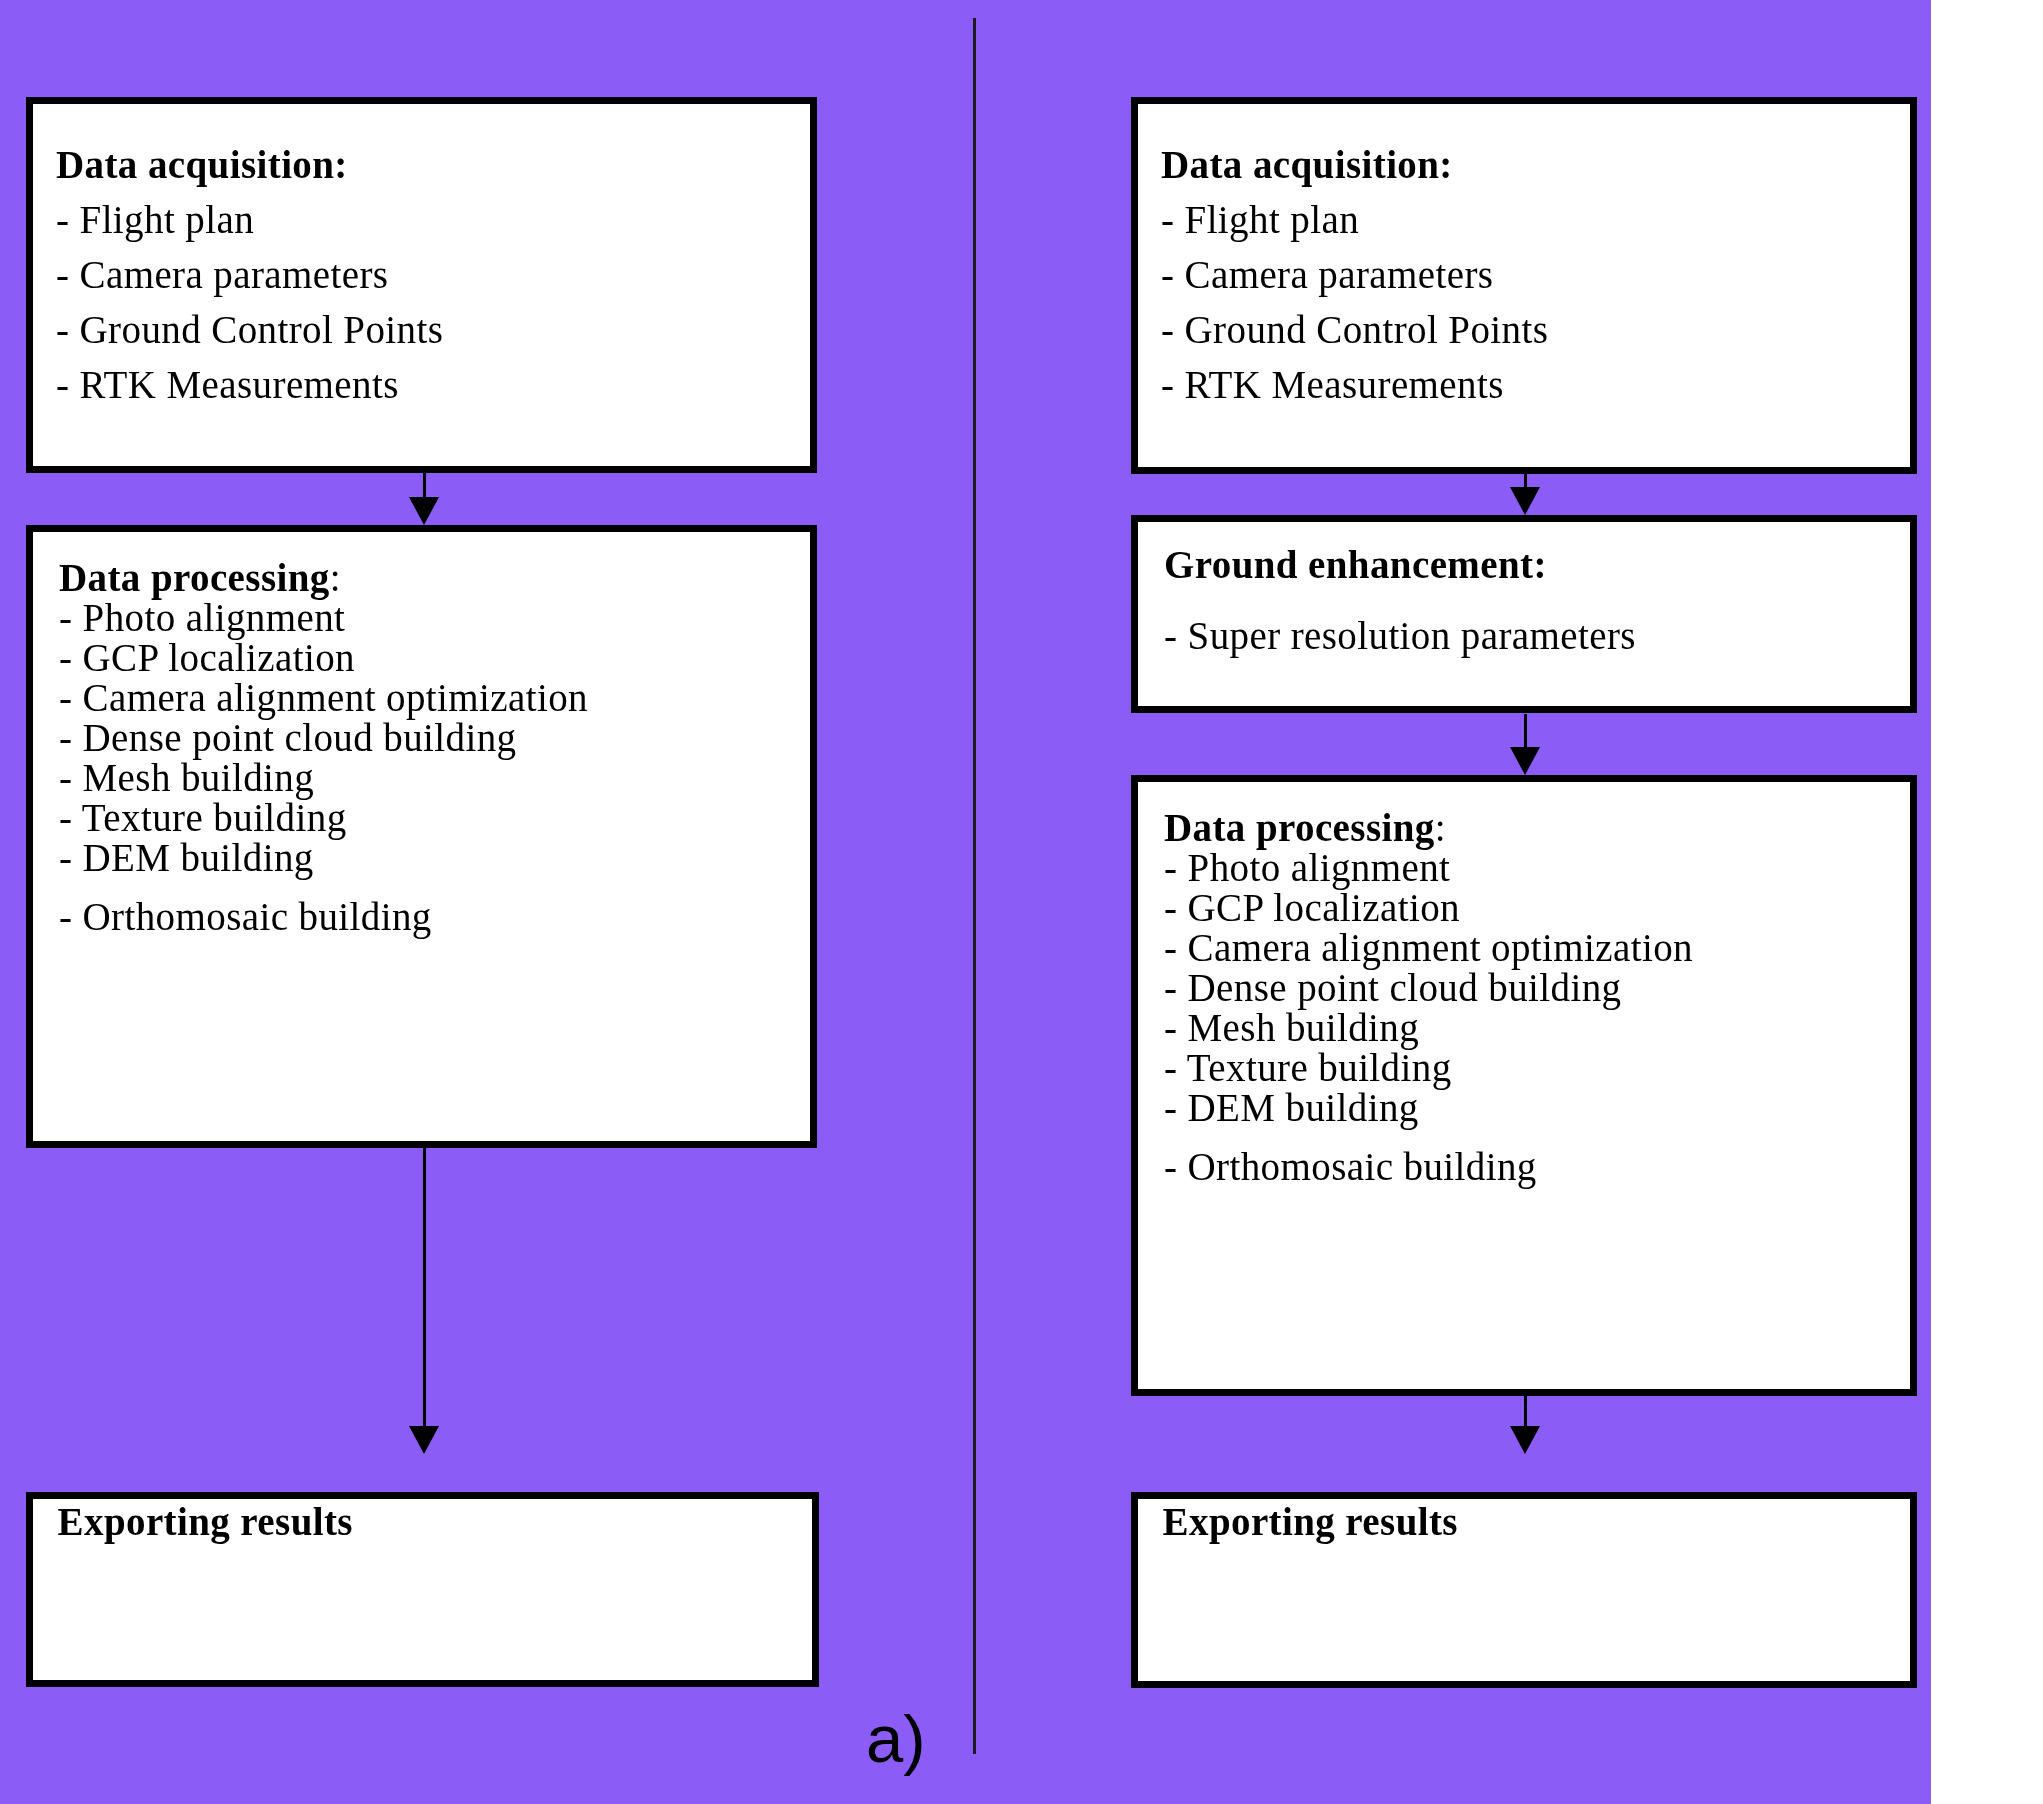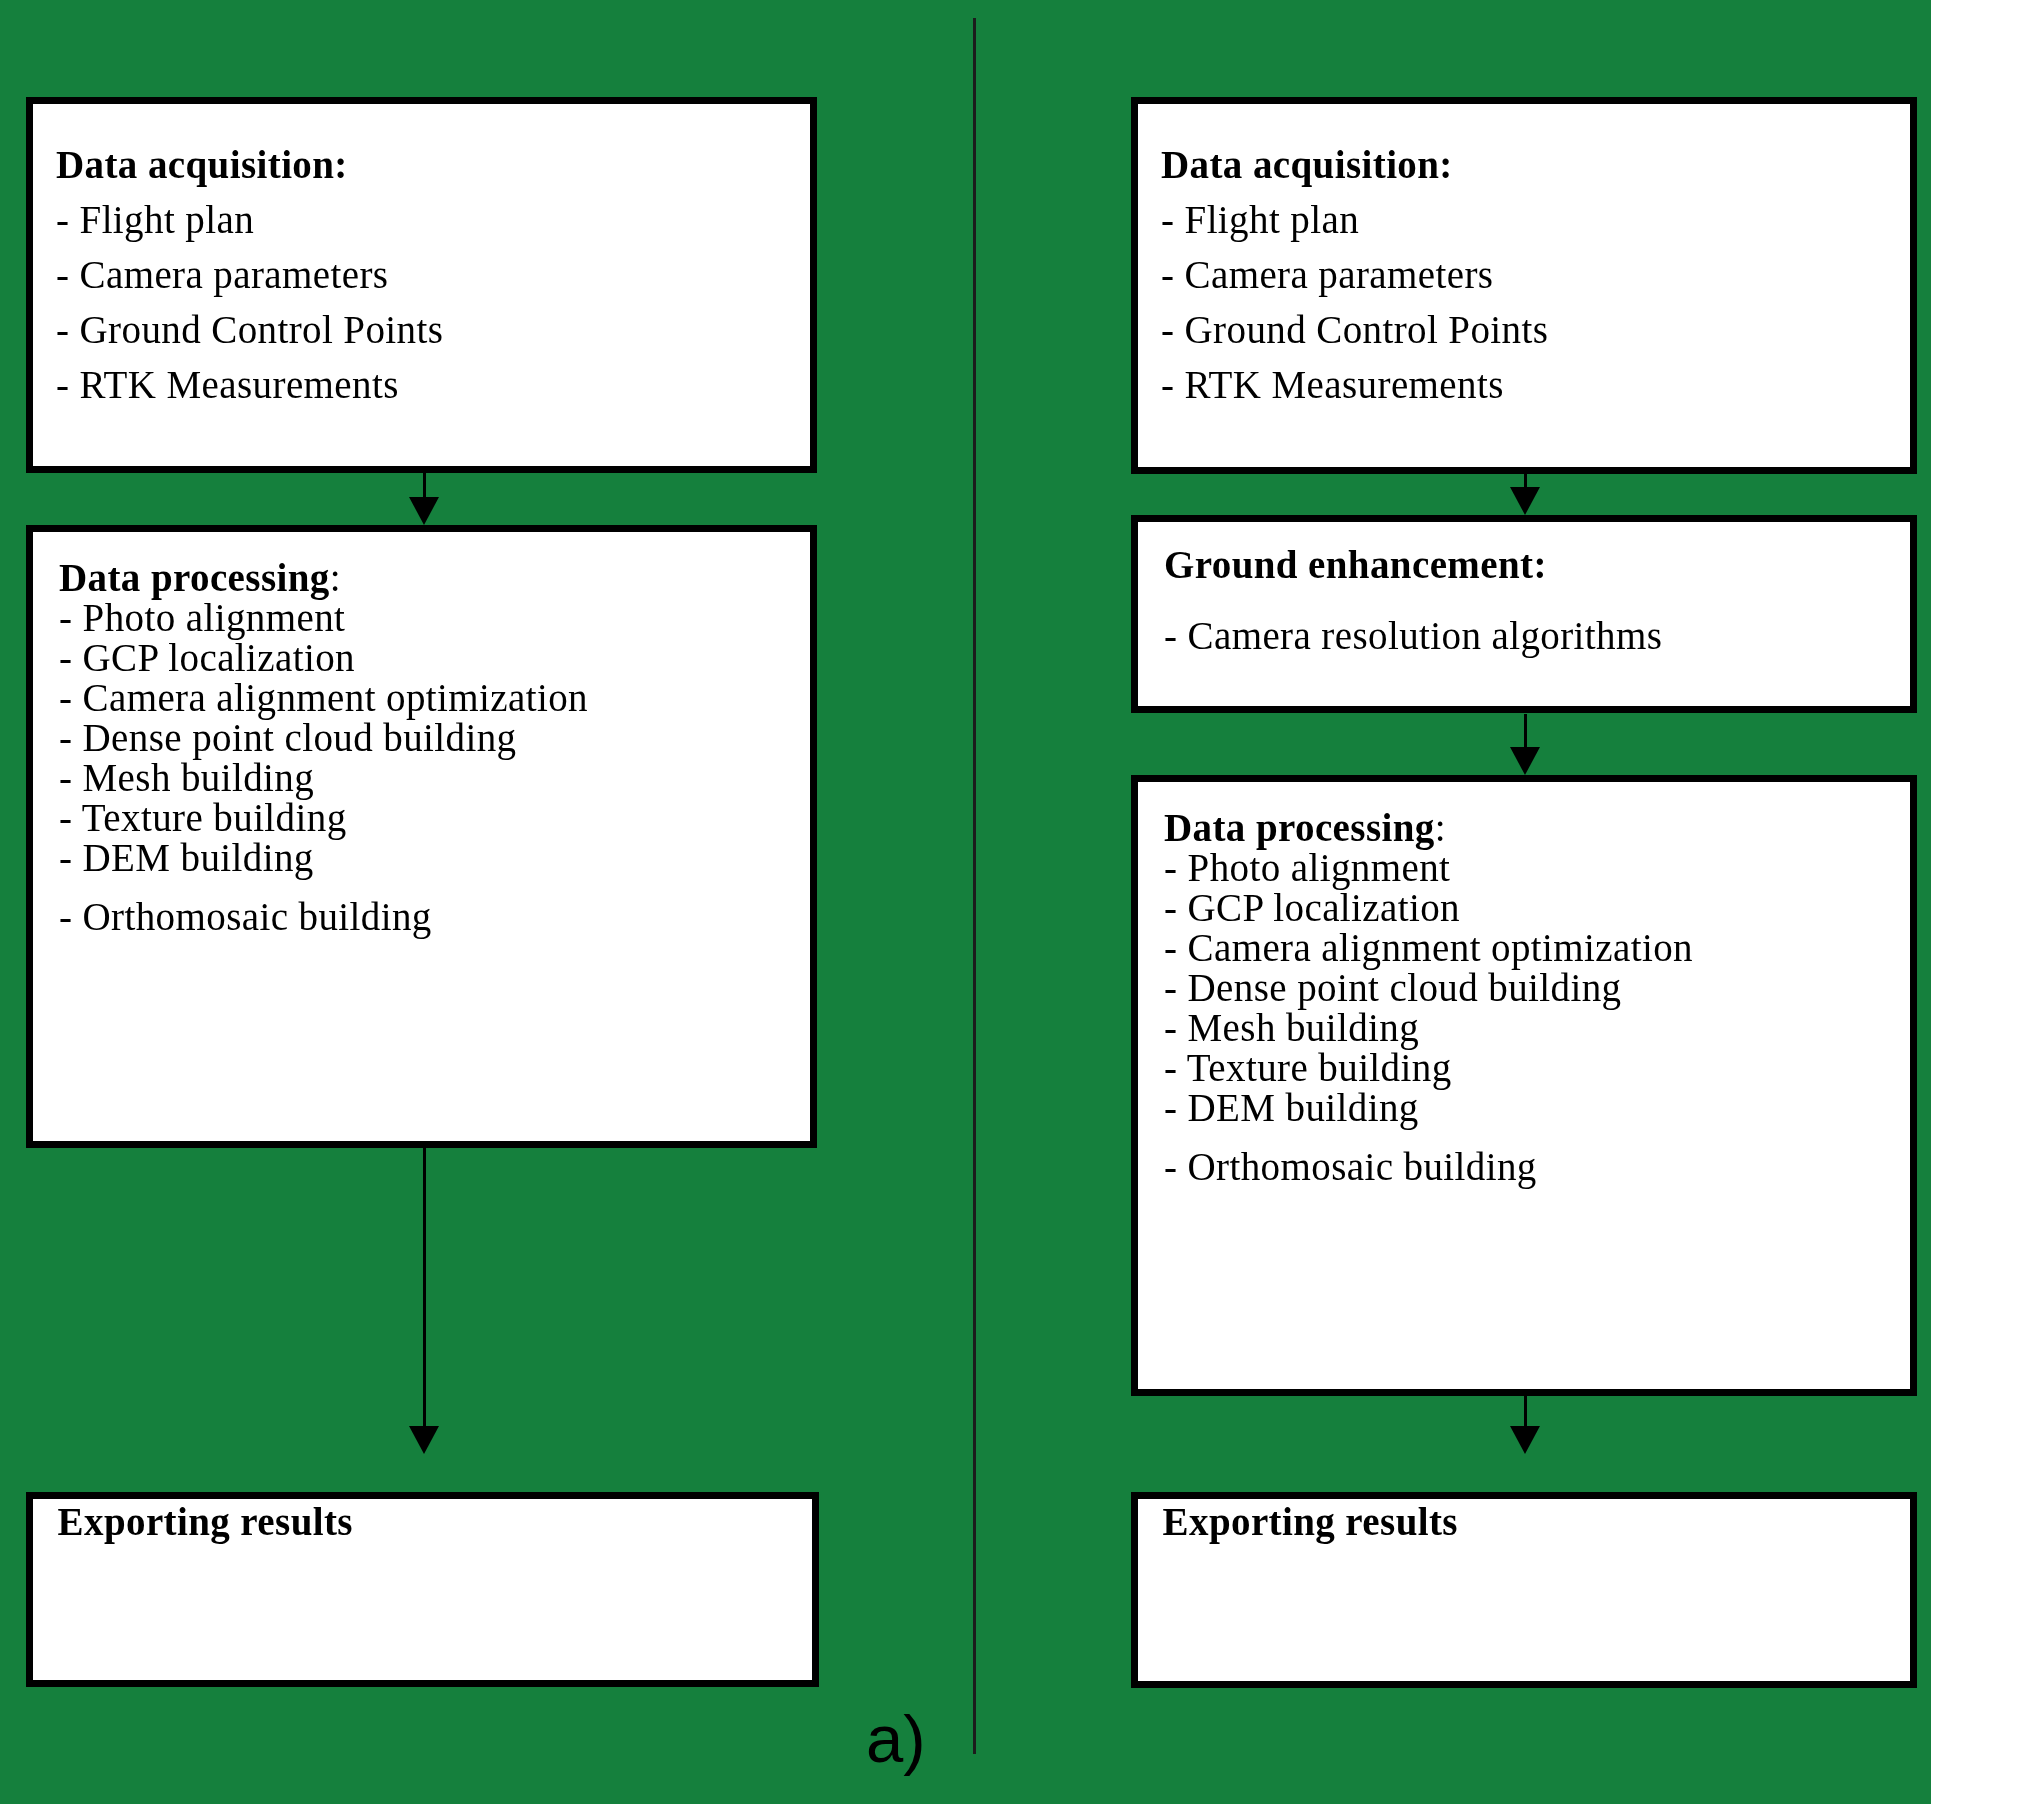--- a/index.html
+++ b/index.html
@@ -4,21 +4,21 @@
 <style>
   html, body {
     margin: 0;
     padding: 0;
     background: #ffffff;
   }
   .canvas {
     position: relative;
     width: 1931px;
     height: 1805px;
-    background: #15803d;
+    background: #8b5cf6;
     font-family: "Liberation Serif", "DejaVu Serif", serif;
     color: #000000;
     overflow: hidden;
   }
   .flowbox {
     position: absolute;
     border: 7px solid #000000;
     background: #ffffff;
     box-sizing: border-box;
   }
@@ -152,21 +152,21 @@
       <div>- RTK Measurements</div>
     </div>
   </div>
 
   <div class="arrow-line line-b1"></div>
   <div class="arrow-head head-b1"></div>
 
   <div class="flowbox box-r2">
     <div class="box-text pad-enh">
       <div class="title-bold">Ground enhancement:</div>
-      <div class="enh-item">- Camera resolution algorithms</div>
+      <div class="enh-item">- Super resolution parameters</div>
     </div>
   </div>
 
   <div class="arrow-line line-b2"></div>
   <div class="arrow-head head-b2"></div>
 
   <div class="flowbox box-r3">
     <div class="box-text pad-tight">
       <div><span class="title-bold">Data processing</span><span class="title-colon">:</span></div>
       <div>- Photo alignment</div>

